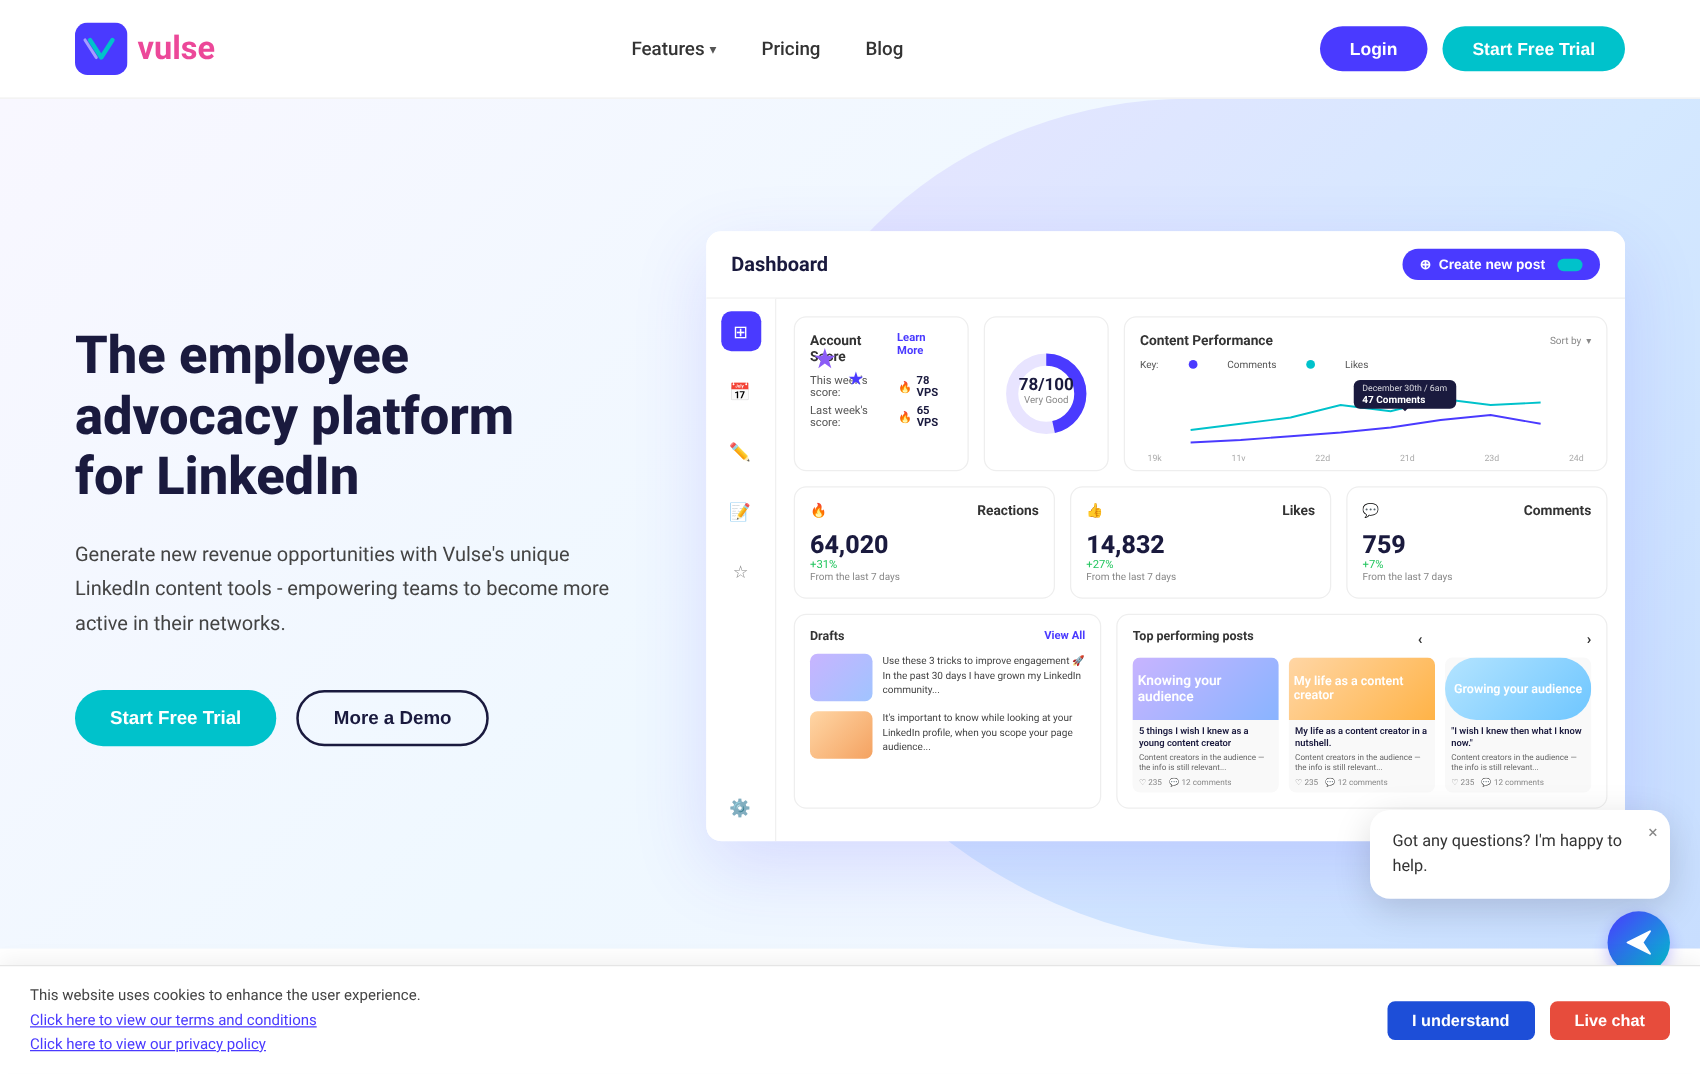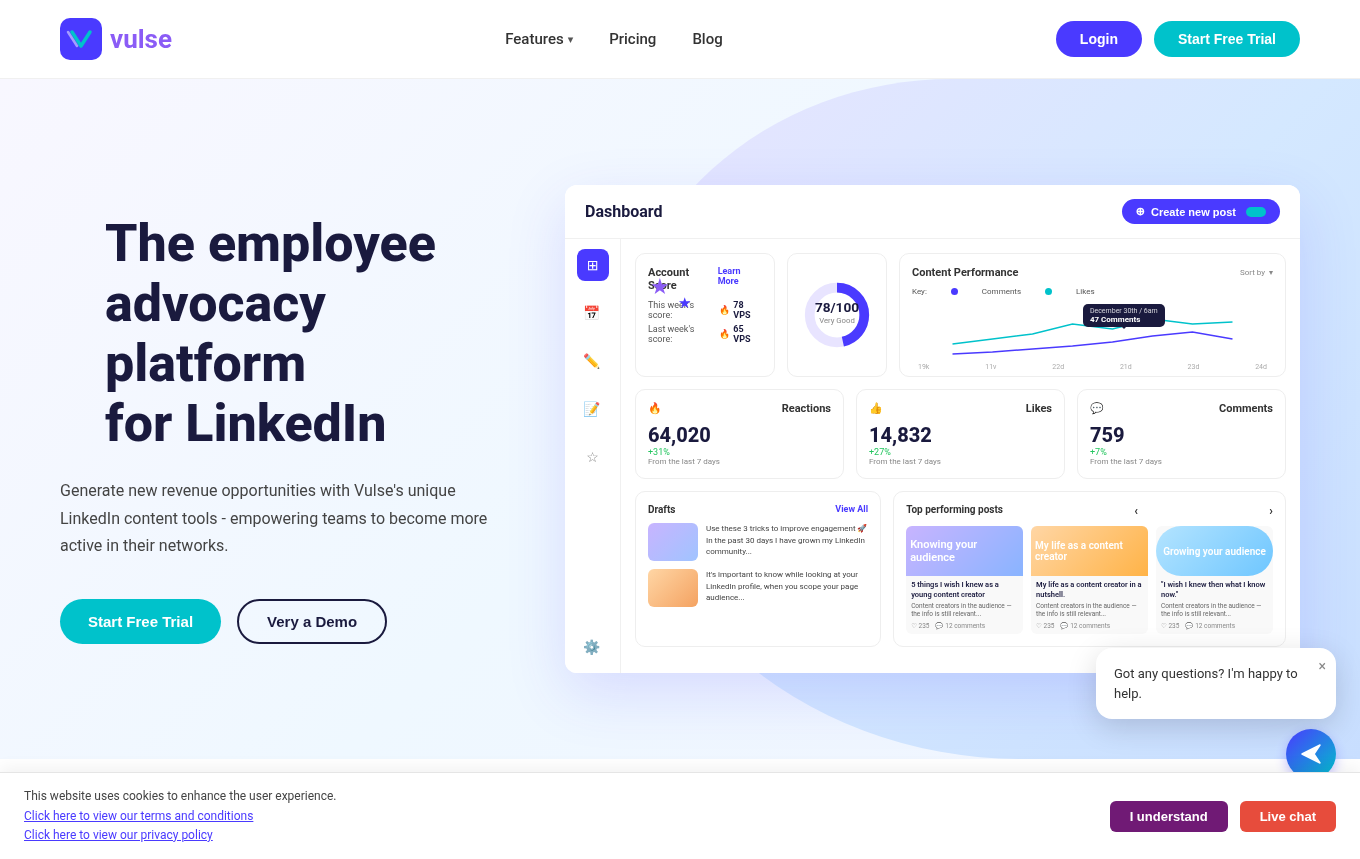--- a/index.html
+++ b/index.html
@@ -22,21 +22,21 @@
       align-items: center;
       gap: 8px;
     }
     .logo-icon {
       width: 42px;
       height: 42px;
     }
     .logo-text {
       font-size: 26px;
       font-weight: 700;
-      color: #8b5cf6;
+      color: #ec4899;
     }
     .nav-links {
       display: flex;
       align-items: center;
       gap: 36px;
     }
     .nav-link {
       font-size: 15px;
       font-weight: 500;
       color: #333;
@@ -96,26 +96,25 @@
       background: linear-gradient(135deg, #e8e4ff 0%, #d4e8ff 50%, #c8deff 100%);
       border-radius: 50% 0 0 60%;
       z-index: 0;
     }
     .hero-left {
       max-width: 500px;
       position: relative;
       z-index: 2;
     }
     .hero-title {
-      font-size: 52px;
+      font-size: 42px;
       font-weight: 800;
       color: #1a1a3e;
       line-height: 1.15;
       margin-bottom: 24px;
-      margin-left: 45px;
     }
     .hero-subtitle {
       font-size: 16px;
       color: #444;
       line-height: 1.7;
       margin-bottom: 40px;
       max-width: 430px;
     }
     .hero-buttons {
       display: flex;
@@ -428,21 +427,21 @@
       text-decoration: underline;
       cursor: pointer;
     }
     .cookie-actions {
       display: flex;
       gap: 12px;
       align-items: center;
       flex-shrink: 0;
     }
     .btn-understand {
-      background: #701a75;
+      background: #1d4ed8;
       color: #fff;
       border: none;
       padding: 8px 20px;
       border-radius: 6px;
       font-size: 13px;
       font-weight: 600;
       cursor: pointer;
     }
     .btn-live-chat {
       background: #e74c3c;
@@ -566,21 +565,21 @@
 
   <div class="hero-left">
     <h1 class="hero-title">
       <span>The employee</span><br>
       <span>advocacy platform</span><br>
       <span>for LinkedIn</span>
     </h1>
     <p class="hero-subtitle">Generate new revenue opportunities with Vulse's unique LinkedIn content tools - empowering teams to become more active in their networks.</p>
     <div class="hero-buttons">
       <button class="btn-free-trial">Start Free Trial</button>
-      <button class="btn-book-demo">Very a Demo</button>
+      <button class="btn-book-demo">More a Demo</button>
     </div>
   </div>
 
   <div class="hero-right">
     <div class="dashboard-mockup">
 
       <div class="dash-header">
         <span class="dash-title">Dashboard</span>
         <button class="dash-create-btn">
           <span>⊕</span>

